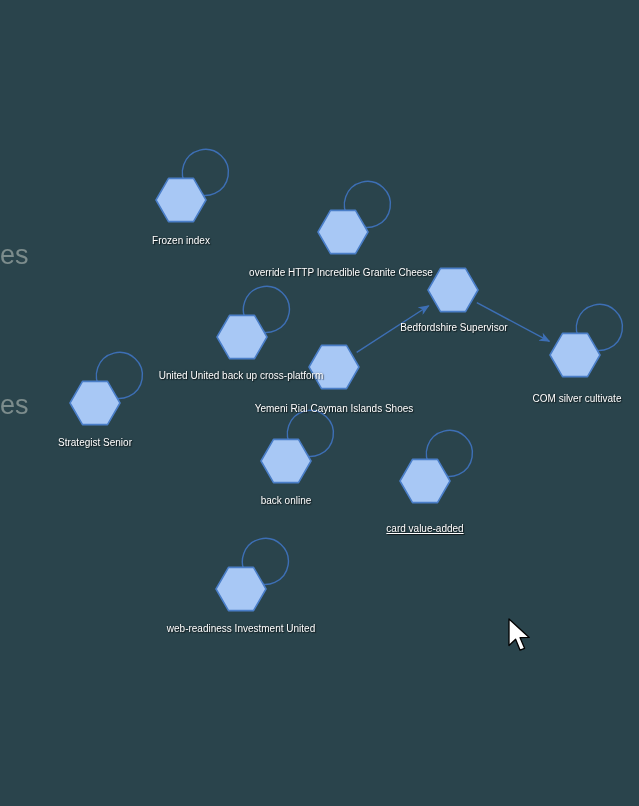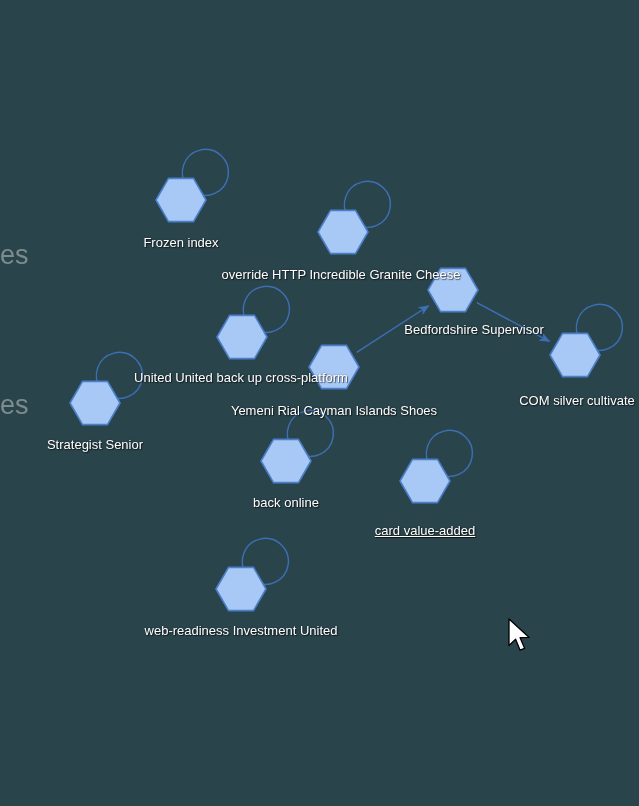--- a/index.html
+++ b/index.html
@@ -20,21 +20,21 @@
     position: absolute;
     left: 0;
     top: 0;
     width: 639px;
     height: 806px;
   }
   .node-label {
     position: absolute;
     color: #ffffff;
     font-family: "Liberation Sans", sans-serif;
-    font-size: 13px;
+    font-size: 10px;
     line-height: 1;
     white-space: nowrap;
     text-shadow: 1px 1px 1px rgba(0,0,0,0.55), 0 0 2px rgba(0,0,0,0.4);
     transform: translate(-50%, 0);
     pointer-events: none;
   }
   .edge-stub {
     position: absolute;
     color: #7c8c8c;
     font-family: "Liberation Sans", sans-serif;
@@ -83,21 +83,21 @@
         <polygon points="120.00,403.00 107.50,424.65 82.50,424.65 70.00,403.00 82.50,381.35 107.50,381.35" fill="#a8c8f5" stroke="#4a7ec8" stroke-width="1.6" stroke-linejoin="round"></polygon>
         <polygon points="311.00,461.00 298.50,482.65 273.50,482.65 261.00,461.00 273.50,439.35 298.50,439.35" fill="#a8c8f5" stroke="#4a7ec8" stroke-width="1.6" stroke-linejoin="round"></polygon>
         <polygon points="450.00,481.00 437.50,502.65 412.50,502.65 400.00,481.00 412.50,459.35 437.50,459.35" fill="#a8c8f5" stroke="#4a7ec8" stroke-width="1.6" stroke-linejoin="round"></polygon>
         <polygon points="266.00,589.00 253.50,610.65 228.50,610.65 216.00,589.00 228.50,567.35 253.50,567.35" fill="#a8c8f5" stroke="#4a7ec8" stroke-width="1.6" stroke-linejoin="round"></polygon>
       </g>
   </svg>
 
   <div id="labels-layer">
       <div class="node-label" style="left: 181px; top: 236px;">Frozen index</div>
       <div class="node-label" style="left: 341px; top: 268px;">override HTTP Incredible Granite Cheese</div>
-      <div class="node-label" style="left: 452px; top: 323px; padding-left: 44px;">Bedfordshire Supervisor</div>
+      <div class="node-label" style="left: 432px; top: 323px; padding-left: 44px;">Bedfordshire Supervisor</div>
       <div class="node-label" style="left: 241px; top: 371px;">United United back up cross-platform</div>
       <div class="node-label" style="left: 577px; top: 394px; text-align: center;">COM silver cultivate</div>
       <div class="node-label" style="left: 334px; top: 404px;">Yemeni Rial Cayman Islands Shoes</div>
       <div class="node-label" style="left: 95px; top: 438px;">Strategist Senior</div>
       <div class="node-label" style="left: 286px; top: 496px;">back online</div>
       <div class="node-label" style="left: 425px; top: 524px; text-decoration: underline;">card value-added</div>
       <div class="node-label" style="left: 241px; top: 624px;">web-readiness Investment United</div>
     </div>
   <div id="clipped-layer">
       <div class="edge-stub" style="left: 0px; top: 242px;">es</div>

